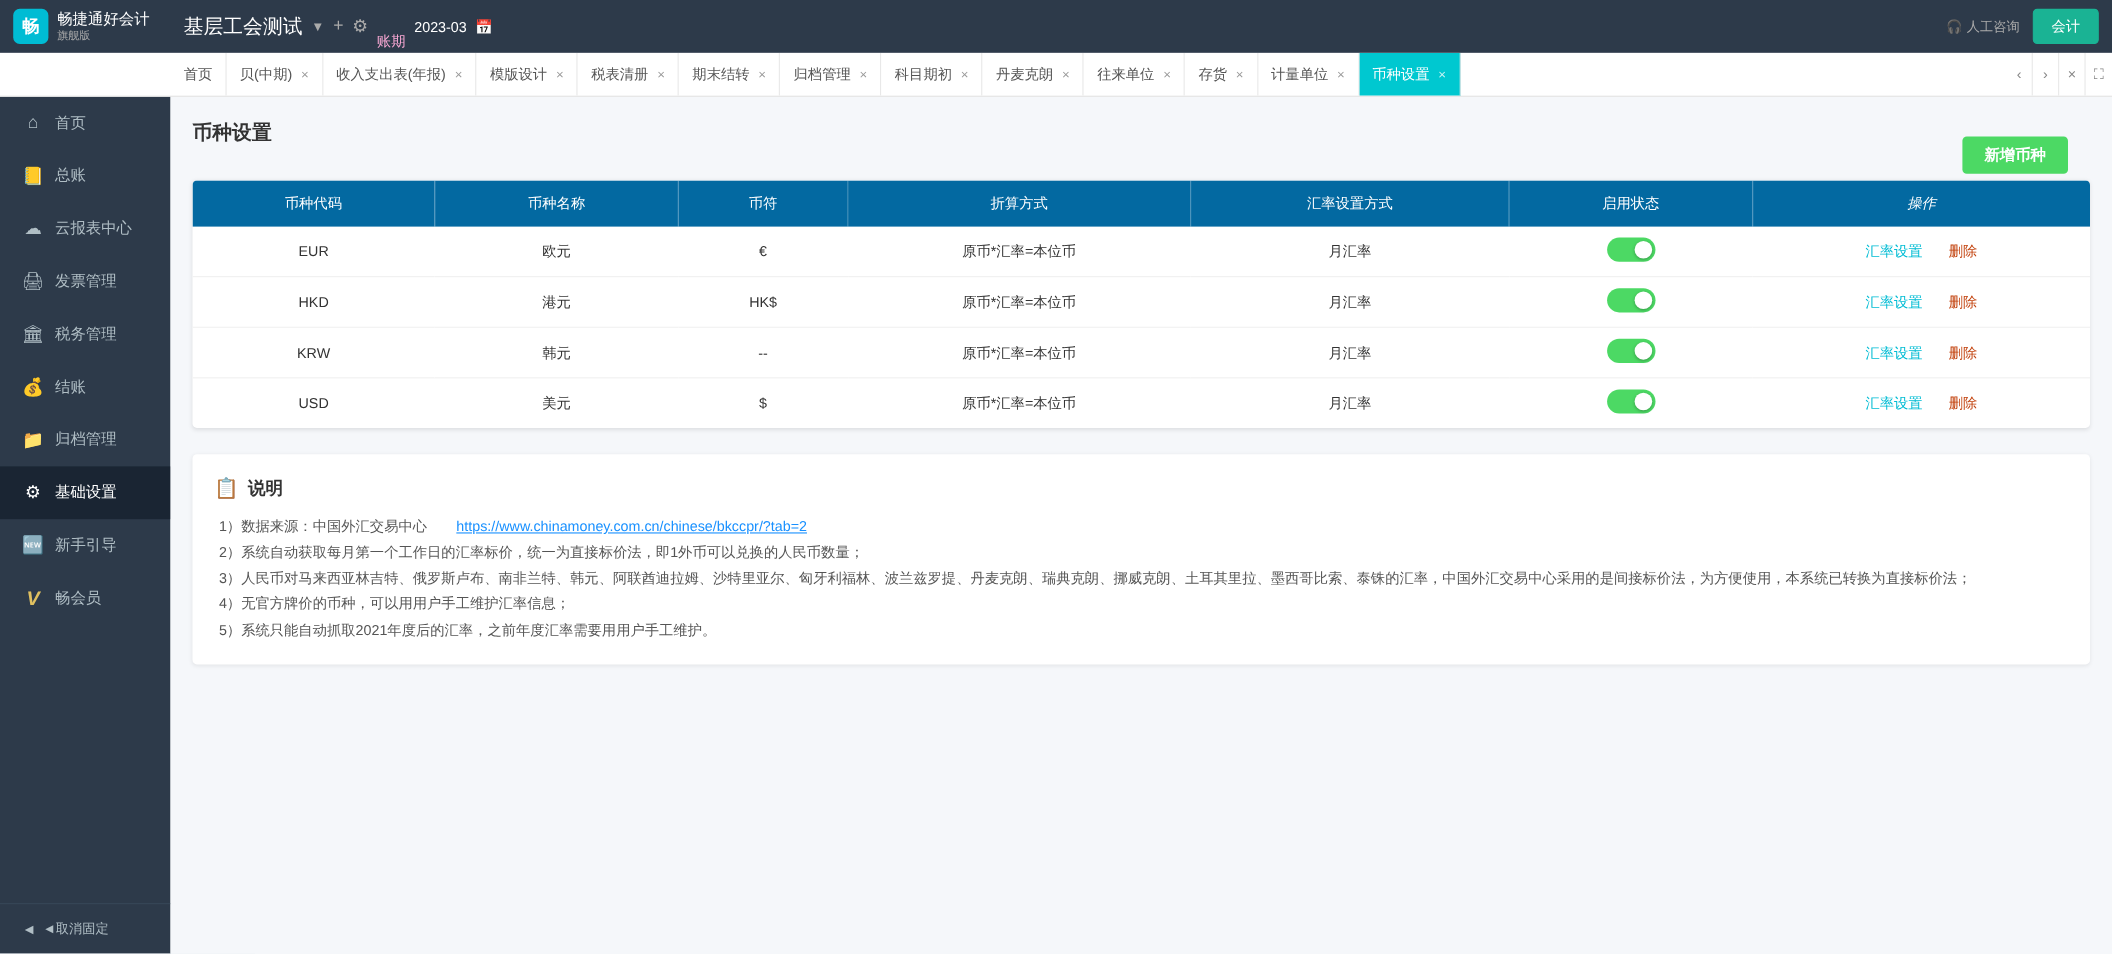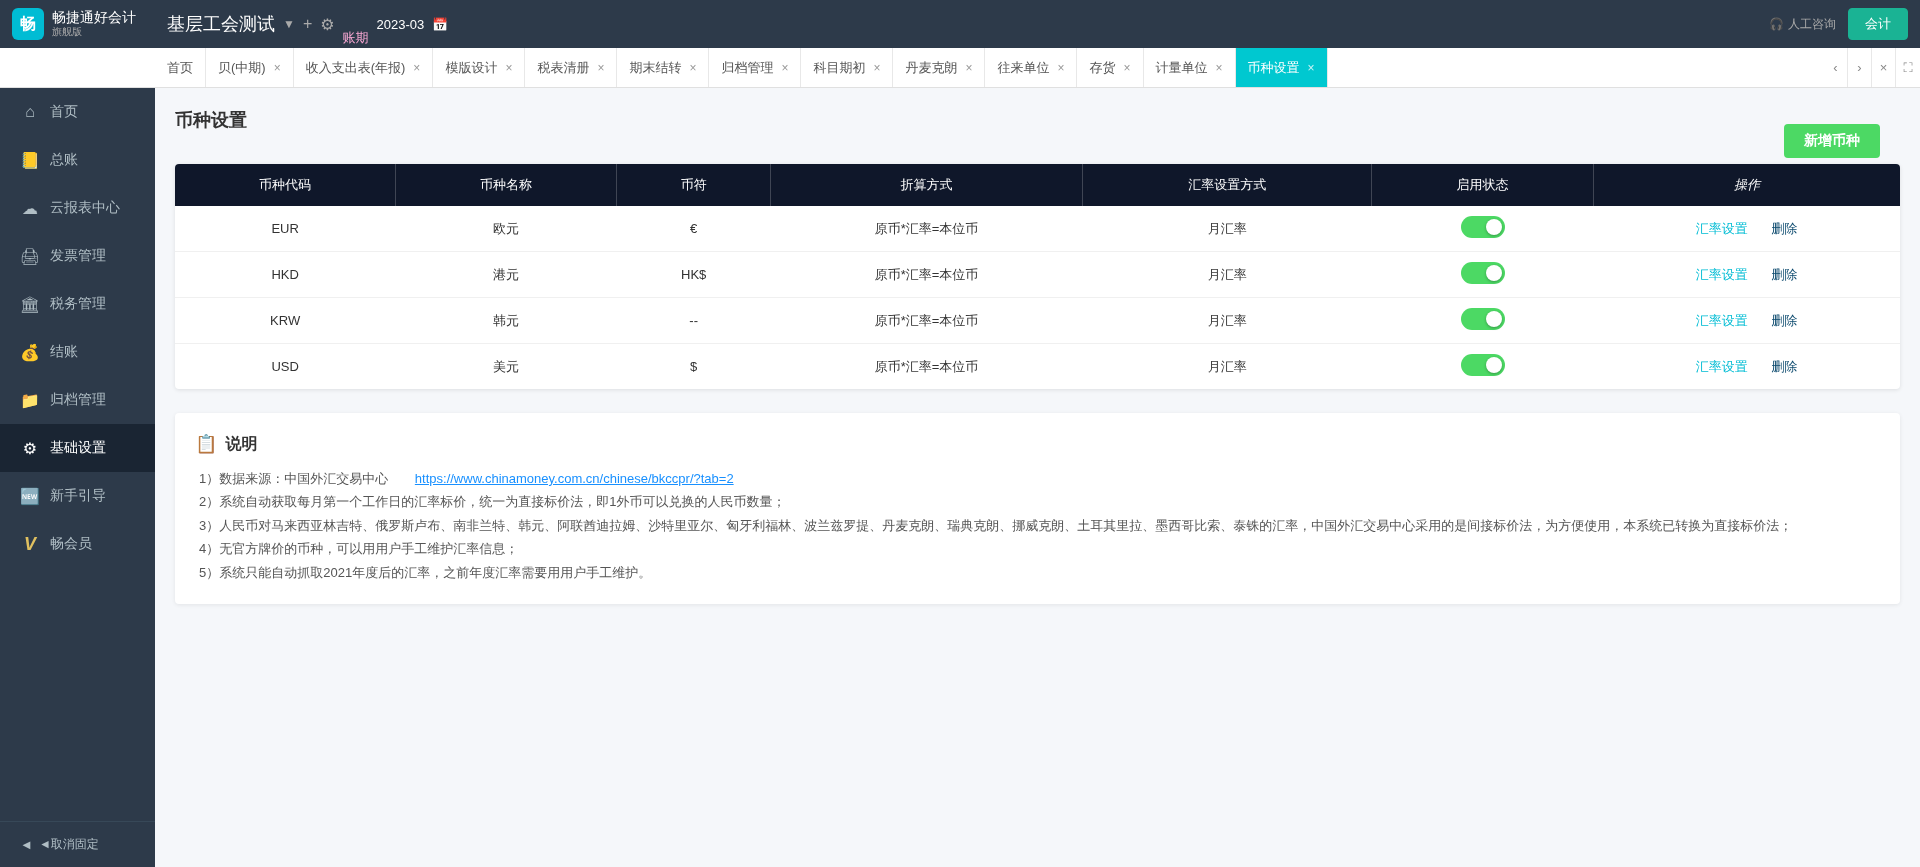--- a/index.html
+++ b/index.html
@@ -46,27 +46,27 @@
     .sidebar-bottom { margin-top: auto; padding: 14px 20px; cursor: pointer; color: #b0bec5; font-size: 13px; display: flex; align-items: center; gap: 6px; border-top: 1px solid #374858; }
 
     
     .content { flex: 1; background: #f5f7fa; overflow-y: auto; padding: 20px; }
     .page-title { font-size: 18px; color: #333; font-weight: bold; margin-bottom: 16px; }
     .new-btn { position: absolute; right: 20px; top: 16px; background: #4cd964; color: white; border: none; padding: 8px 20px; border-radius: 4px; font-size: 14px; cursor: pointer; font-weight: bold; }
     .content-header { position: relative; display: flex; align-items: center; margin-bottom: 16px; }
 
     
     .data-table { width: 100%; border-collapse: collapse; background: white; border-radius: 4px; overflow: hidden; box-shadow: 0 1px 4px rgba(0,0,0,0.1); }
-    .data-table thead tr { background: #0f172a; color: white; }
+    .data-table thead tr { background: #0369a1; color: white; }
     .data-table th { padding: 12px 16px; text-align: center; font-weight: normal; font-size: 13px; border-right: 1px solid rgba(255,255,255,0.2); }
     .data-table th:last-child { border-right: none; font-style: italic; }
     .data-table td { padding: 10px 8px; text-align: center; border-bottom: 1px solid #f0f0f0; font-size: 13px; }
     .data-table tbody tr:last-child td { border-bottom: none; }
     .action-link { color: #00bcd4; cursor: pointer; text-decoration: none; }
-    .action-delete { color: #0c4a6e; cursor: pointer; margin-left: 20px; }
+    .action-delete { color: #c2410c; cursor: pointer; margin-left: 20px; }
 
     
     .toggle { display: inline-flex; align-items: center; width: 44px; height: 22px; background: #4cd964; border-radius: 11px; position: relative; cursor: pointer; }
     .toggle-thumb { position: absolute; right: 3px; width: 16px; height: 16px; background: white; border-radius: 50%; box-shadow: 0 1px 3px rgba(0,0,0,0.3); }
 
     
     .notes-section { margin-top: 24px; background: white; border-radius: 4px; padding: 20px; box-shadow: 0 1px 4px rgba(0,0,0,0.08); }
     .notes-header { display: flex; align-items: center; gap: 8px; font-size: 16px; font-weight: bold; color: #333; margin-bottom: 12px; }
     .notes-icon { color: #00bcd4; font-size: 18px; }
     .notes-list { list-style: none; padding: 0; }

